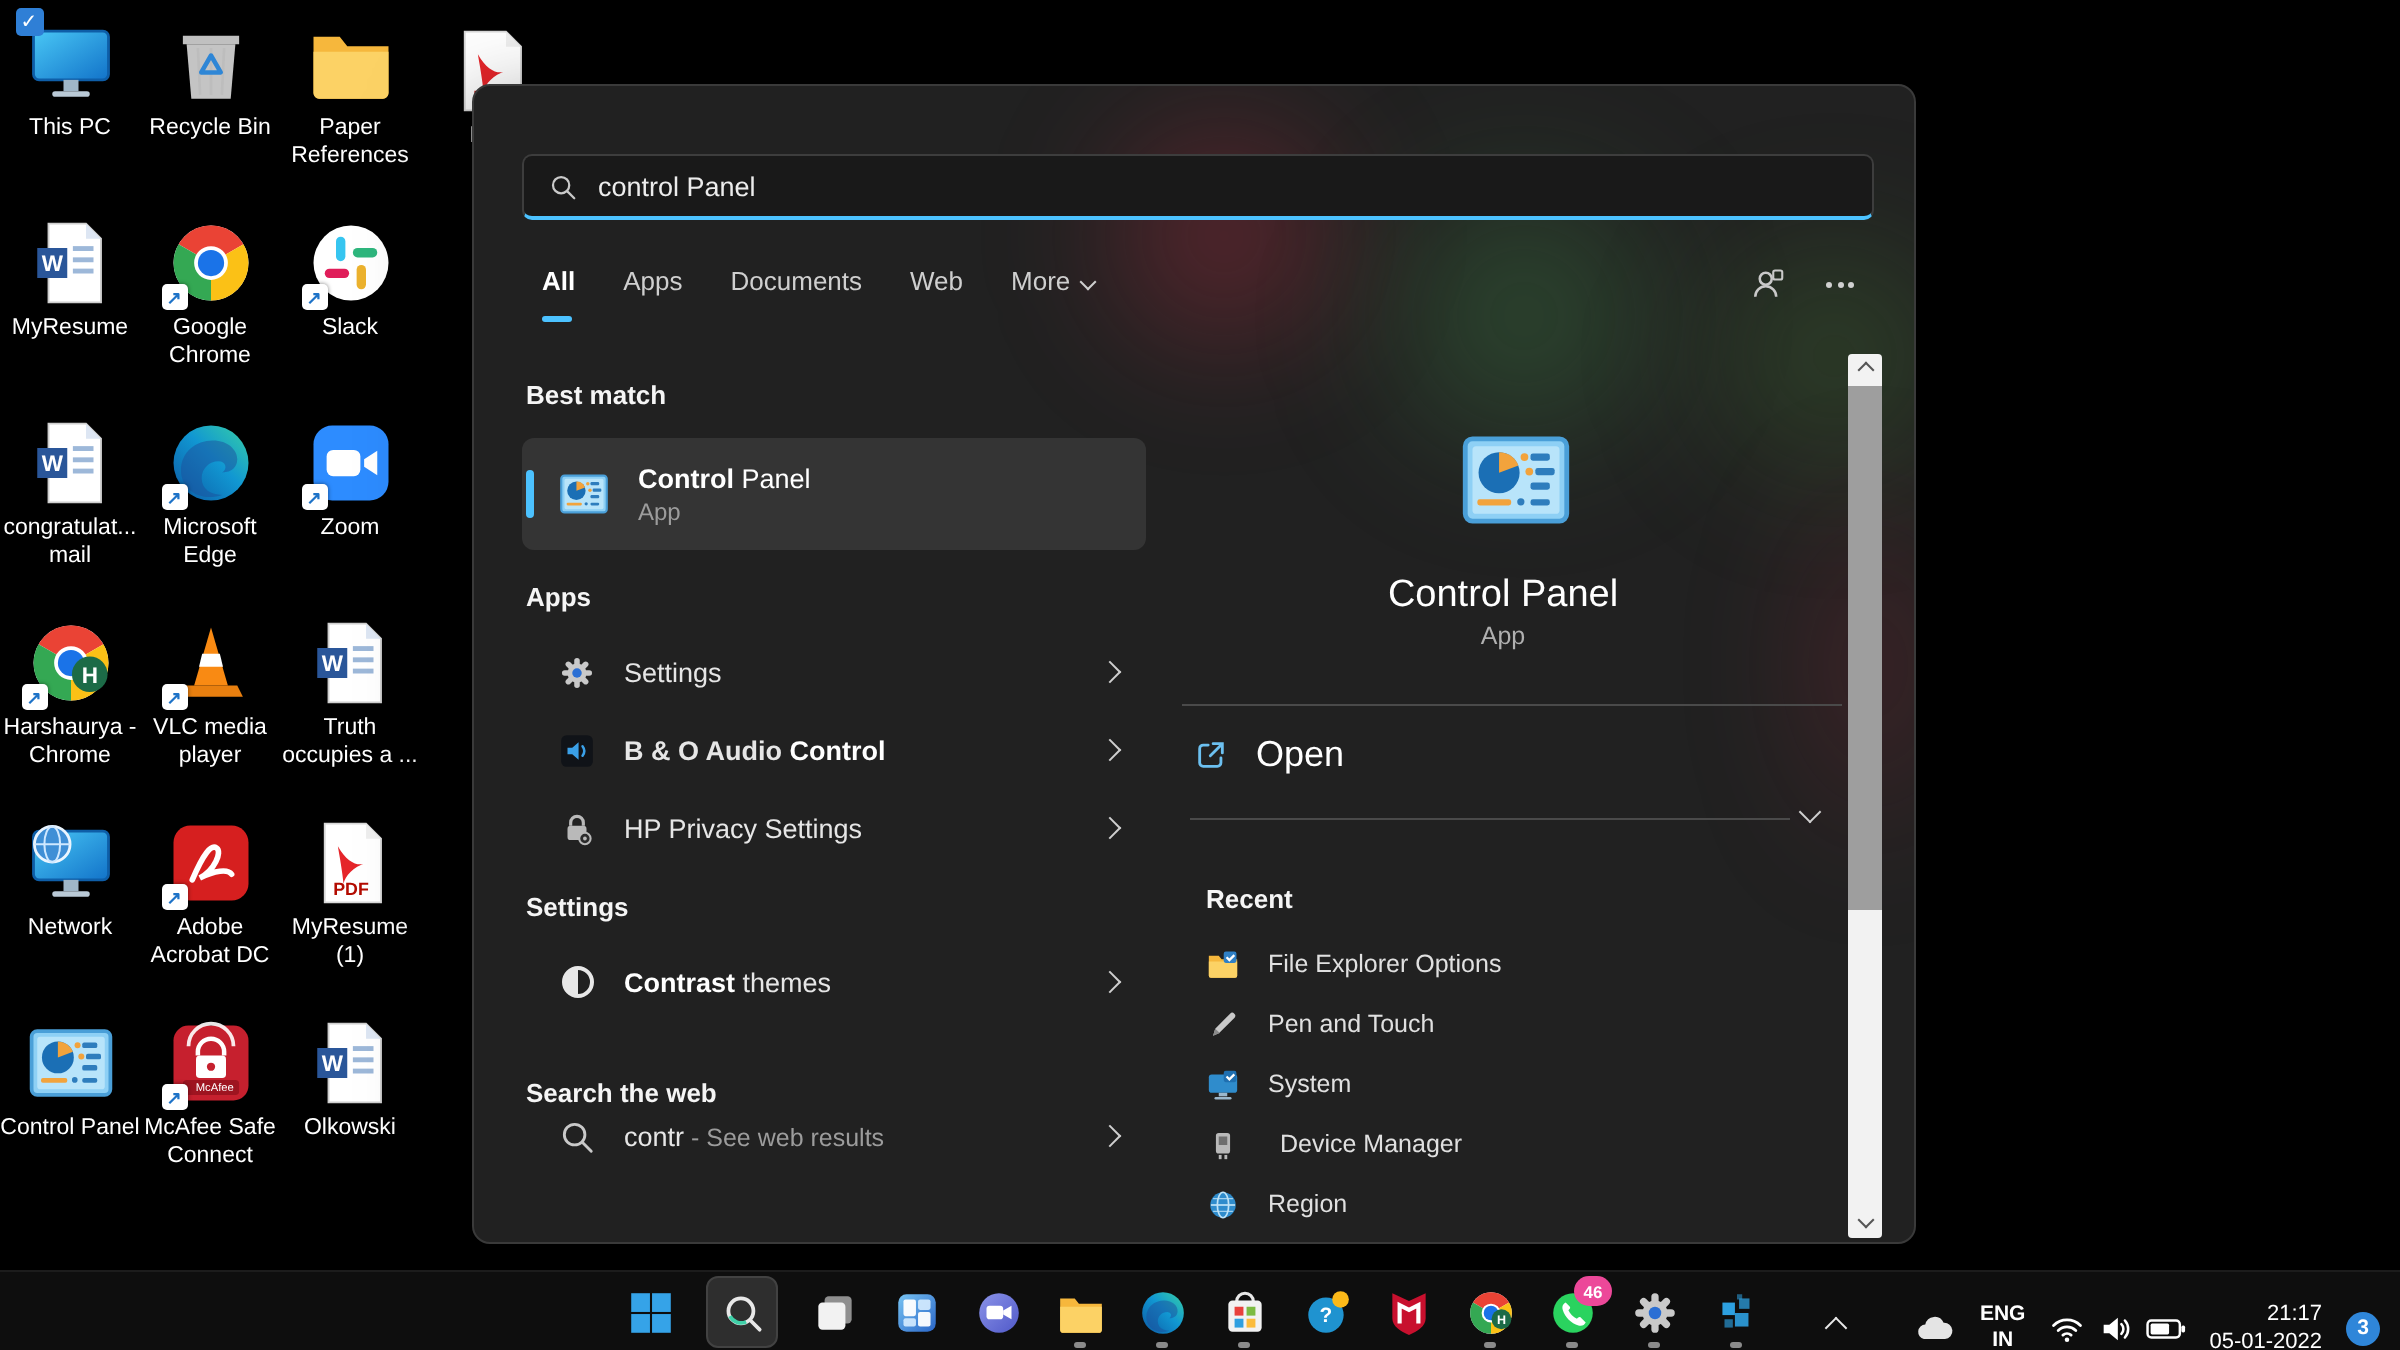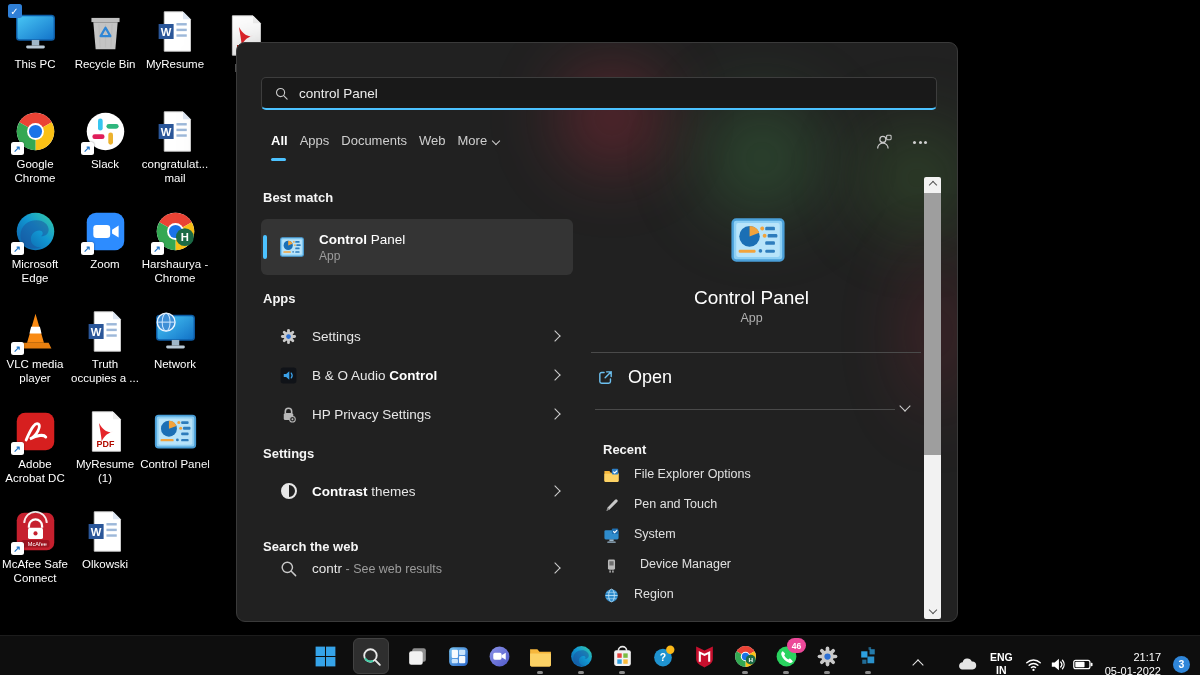--- a/index.html
+++ b/index.html
@@ -26,21 +26,21 @@
   .blob{position:absolute;border-radius:50%;filter:blur(28px);pointer-events:none;}
   #blob-red{left:290px;top:0px;width:170px;height:150px;background:radial-gradient(circle,rgba(205,45,70,.40),transparent 70%);}
   #blob-green1{left:420px;top:30px;width:210px;height:170px;background:radial-gradient(circle,rgba(70,160,80,.35),transparent 70%);}
   #blob-green2{left:580px;top:60px;width:200px;height:150px;background:radial-gradient(circle,rgba(80,150,60,.30),transparent 70%);}
   #blob-red2{left:660px;top:140px;width:80px;height:300px;background:radial-gradient(circle,rgba(170,40,60,.22),transparent 70%);}
   #searchbox{position:absolute;left:24px;top:34px;width:676px;height:33px;background:#191919;
     border:1px solid #3d3d3d;border-bottom:2px solid #4cc2ff;border-radius:5px;
     display:flex;align-items:center;box-sizing:border-box;}
   #searchbox svg{width:15px;height:15px;margin-left:12px;flex:0 0 auto;}
   #search-text{margin-left:10px;font-size:13.5px;color:#ececec;}
-  #tabs{position:absolute;left:34px;top:90px;display:flex;align-items:center;gap:12px;}
+  #tabs{position:absolute;left:34px;top:90px;display:flex;align-items:center;gap:24px;}
   .tab{font-size:13px;color:#cfcfcf;display:flex;align-items:center;gap:6px;cursor:pointer;}
   .tab.active{color:#fff;font-weight:600;}
   #tab-underline{position:absolute;left:34px;top:115px;width:15px;height:3px;border-radius:2px;background:#4cc2ff;}
   #tab-right{position:absolute;right:30px;top:90px;display:flex;align-items:center;gap:20px;}
   #tab-right svg{width:18px;height:18px;}
   .dots{display:flex;gap:2.5px;align-items:center;}
   .dots i{width:3px;height:3px;border-radius:50%;background:#d0d0d0;}
   .chev{display:inline-block;width:7px;height:7px;border-top:1.6px solid #cfcfcf;border-right:1.6px solid #cfcfcf;}
   .chev.r{transform:rotate(45deg);}  .chev.d{transform:rotate(135deg);}  .chev.u{transform:rotate(-45deg);}
   .chev.sm{width:5px;height:5px;}
@@ -68,21 +68,21 @@
   #pv-icon{position:absolute;left:150px;top:40px;width:58px;height:58px;}
   #pv-icon svg{width:100%;height:100%;}
   #pv-title{position:absolute;left:0;top:116px;width:345px;text-align:center;font-size:19px;color:#fff;}
   #pv-sub{position:absolute;left:0;top:140px;width:345px;text-align:center;font-size:12.5px;color:#b0b0b0;}
   .divider{position:absolute;height:1px;background:#4a4a4a;}
   #pv-open{position:absolute;left:18px;top:196px;display:flex;align-items:center;gap:14px;cursor:pointer;}
   #pv-open svg{width:17px;height:17px;}
   #pv-open span{font-size:18px;color:#ffffff;}
   #pv-collapse{position:absolute;left:322px;top:231px;cursor:pointer;}
   #pv-recent-h{position:absolute;left:24px;top:271px;font-size:13px;font-weight:700;color:#f5f5f5;}
-  .rrow{position:absolute;left:10px;width:320px;height:30px;display:flex;align-items:flex-start;gap:14px;
+  .rrow{position:absolute;left:10px;width:320px;height:30px;display:flex;align-items:center;gap:14px;
     padding-left:14px;cursor:pointer;box-sizing:border-box;}
   .rrow .ric{width:17px;height:17px;display:flex;}
   .rrow .ric svg{width:100%;height:100%;}
   .rrow span{font-size:12.5px;color:#e0e0e0;}
   
   #sbar{position:absolute;left:687px;top:134px;width:17px;height:442px;background:#f2f2f2;border-radius:2px;}
   #sbar .btn{position:absolute;left:0;width:17px;height:16px;display:flex;align-items:center;justify-content:center;cursor:pointer;}
   #sbar .btn .chev{border-color:#555;}
   #sbar .thumb{position:absolute;left:0;top:16px;width:17px;height:262px;background:#9e9e9e;cursor:pointer;}
   
@@ -381,20 +381,29 @@
     <span class="art">
         <svg>
           <use href="#sym-bin"></use>
         </svg>
       </span>
     <span class="lbl">Recycle Bin</span>
   </div>
   <div class="dicon">
     <span class="art">
         <svg>
+          <use href="#sym-folder"></use>
+        </svg>
+      </span>
+    <span class="lbl">Paper
+References</span>
+  </div>
+  <div class="dicon">
+    <span class="art">
+        <svg>
           <use href="#sym-word"></use>
         </svg>
       </span>
     <span class="lbl">MyResume</span>
   </div>
   <div class="dicon">
     <span class="art">
         <svg>
           <use href="#sym-chrome"></use>
         </svg>
@@ -586,21 +595,21 @@
 
   <div class="lrow" style="top:277px;">
     <span class="ric">
         <svg>
           <use href="#sym-gear"></use>
         </svg>
       </span>
     <span class="rlbl"><span>Settings</span></span>
     <i class="chev r"></i>
   </div>
-  <div class="lrow" style="top:316px;">
+  <div class="lrow" style="top:316px;font-weight:bold;">
     <span class="ric">
         <svg>
           <use href="#sym-bo"></use>
         </svg>
       </span>
     <span class="rlbl"><span>B &amp; O Audio </span><b>Control</b></span>
     <i class="chev r"></i>
   </div>
   <div class="lrow" style="top:355px;">
     <span class="ric">

